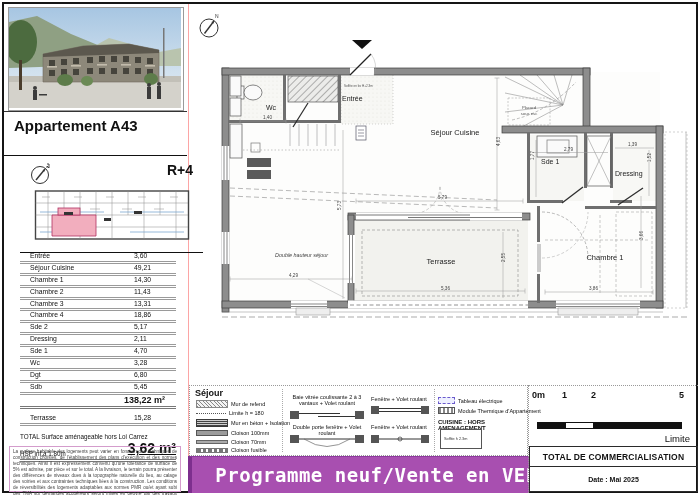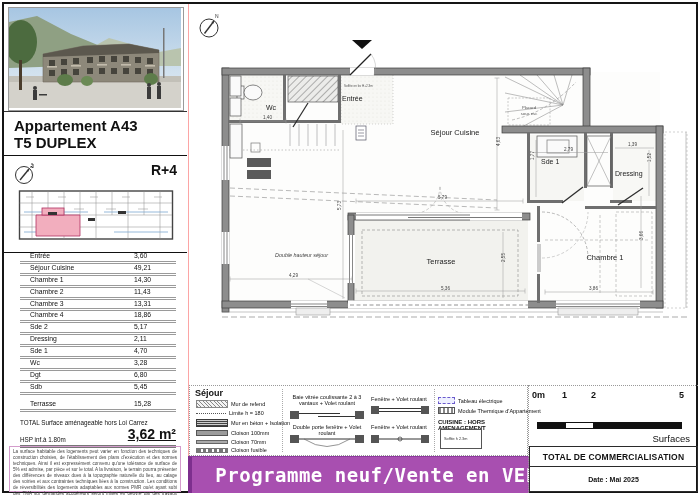--- a/index.html
+++ b/index.html
@@ -4,21 +4,21 @@
 <style>
   html,body{margin:0;padding:0;background:#fff;}
   .page{position:relative;width:700px;height:495px;background:#fff;overflow:hidden;
         font-family:"Liberation Sans",sans-serif;color:#111;}
   .frame{position:absolute;inset:2px;border:2px solid #151515;}
   
   .sidebar{position:absolute;left:4px;top:4px;width:184px;height:487px;border-right:1px solid #fca5a5;}
   .photo{position:absolute;left:4px;top:3px;width:174px;height:102px;border:1px solid #9a9a9a;overflow:hidden;}
   .apt-title{position:absolute;left:0;top:107px;width:183px;height:45px;border-top:1px solid #333;border-bottom:1.5px solid #111;
              padding:6px 0 0 10px;box-sizing:border-box;font-weight:bold;font-size:15px;line-height:1.12;}
-  .floor-block{position:absolute;left:0;top:152px;width:183px;height:96px;border-bottom:1.5px solid #111;}
+  .floor-block{position:absolute;left:16px;top:152px;width:183px;height:96px;border-bottom:1.5px solid #111;}
   .floor-label{position:absolute;right:10px;top:6px;font-weight:bold;font-size:14px;}
   .compass-sm{position:absolute;left:8px;top:5px;}
   .miniplan{position:absolute;left:14px;top:32px;}
   
   .surfaces{position:absolute;left:0;top:248px;width:183px;height:192px;}
   .surf-title{margin:6px 0 3px 14px;font-weight:bold;font-size:12px;}
   .stable{width:156px;margin-left:16px;border-collapse:collapse;}
   .srow{display:flex;justify-content:space-between;border-bottom:3px double #9a9a9a;
         font-size:6.8px;line-height:8.9px;height:8.9px;}
   .srow .lab{padding-left:10px;}
@@ -132,21 +132,20 @@
           <circle cx="26" cy="80" r="2"></circle>
             <rect x="24" y="82" width="4" height="10"></rect>
           <rect x="30" y="86" width="8" height="1.5"></rect>
         </g>
         <rect x="154" y="20" width="1.5" height="50" fill="#777"></rect>
       </svg>
     </div>
 
     <div class="apt-title">
       <div>Appartement A43</div>
-      <div>T5 DUPLEX</div>
     </div>
 
     <div class="floor-block">
       <svg class="compass-sm" width="26" height="26" viewBox="0 0 26 26">
         <circle cx="12" cy="14" r="8.5" fill="none" stroke="#333" stroke-width="1"></circle>
         <line x1="8" y1="19" x2="17" y2="8" stroke="#333" stroke-width="1.4"></line>
         <polygon points="17,8 14.6,9.2 16.2,11 " fill="#333"></polygon>
         <path d="M19 3 l2 0 0 4 -2 -2 0 2" fill="none" stroke="#333" stroke-width="0.9"></path>
       </svg>
       <span class="floor-label">R+4</span>
@@ -213,20 +212,23 @@
             <span class="val">3,28</span>
           </div>
         <div class="srow">
             <span class="lab">Dgt</span>
             <span class="val">6,80</span>
           </div>
         <div class="srow">
             <span class="lab">Sdb</span>
             <span class="val">5,45</span>
           </div>
+        <div class="subtotal">
+            <span>138,22 m²</span>
+          </div>
         <div class="gap6"></div>
         <div class="srow">
             <span class="lab">Terrasse</span>
             <span class="val">15,28</span>
           </div>
         <div class="gap6"></div>
         <div class="amen">
           <div>TOTAL Surface aménageable hors Loi Carrez</div>
           <div class="amenrow">
             <span>HSP inf.à 1.80m</span>
@@ -496,18 +498,18 @@
 
   <div class="tblock">
     <div class="scale-area">
       <span class="scale-lab" style="left:3px;">0m</span>
       <span class="scale-lab" style="left:33px;">1</span>
       <span class="scale-lab" style="left:62px;">2</span>
       <span class="scale-lab" style="left:150px;">5</span>
       <div class="sbar" style="left:8px;width:28px;background:#111;"></div>
       <div class="sbar" style="left:36px;width:29px;background:#fff;"></div>
       <div class="sbar" style="left:65px;width:88px;background:#111;"></div>
-      <div class="echelle">Surfaces</div>
+      <div class="echelle">Limite</div>
     </div>
     <div class="pc-box">TOTAL DE COMMERCIALISATION</div>
     <div class="date-box">Date : Mai 2025</div>
   </div>
 </div>
 
 </body></html>

